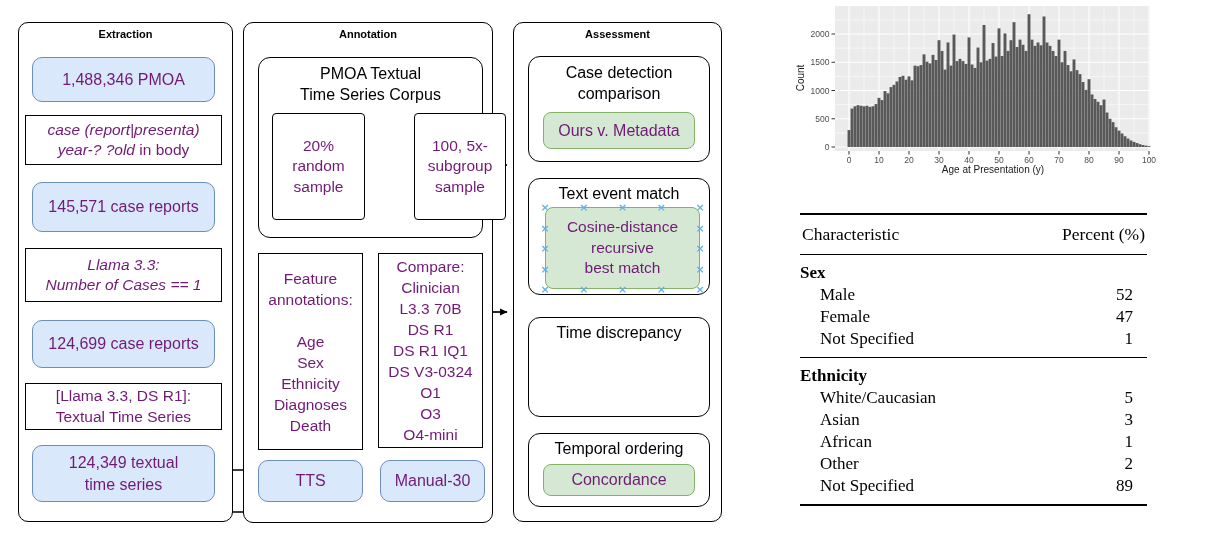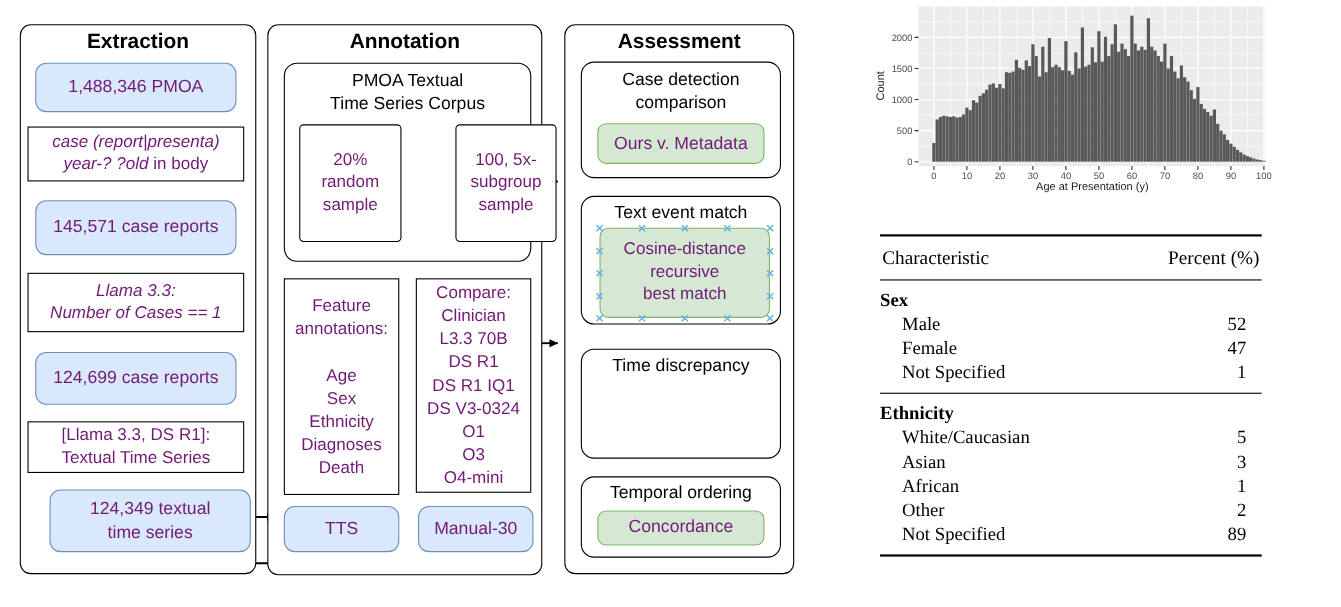--- a/index.html
+++ b/index.html
@@ -7,21 +7,21 @@
          font-family:"Liberation Sans",sans-serif;}
   .overlay{position:absolute;left:0;top:0;pointer-events:none;}
   .box{position:absolute;box-sizing:border-box;display:flex;align-items:center;justify-content:center;
        text-align:center;white-space:pre-line;font-size:15.5px;line-height:1.32;color:#701a75;}
   .outer{border:1.8px solid #000;border-radius:10px;background:#fff;}
   .whitebox{background:#fff;border:1.7px solid #000;}
   .soft{border-radius:4px;}
   .round12{border-radius:12px;}
   .bluebox{background:#dae8fc;border:1.5px solid #6c8ebf;border-radius:10px;}
   .greenbox{background:#d5e8d4;border:1.5px solid #82b366;border-radius:8px;}
-  .coltitle{position:absolute;font-weight:bold;font-size:19px;text-align:center;white-space:pre-line;}
+  .coltitle{position:absolute;font-weight:bold;font-size:11px;text-align:center;white-space:pre-line;}
   .toplabel{position:absolute;text-align:center;white-space:pre-line;font-size:16px;line-height:1.3;}
   .italic{font-style:italic;}
   .handle{position:absolute;color:#64b1e4;font-size:11px;font-weight:bold;line-height:1;
           transform:translate(-50%,-50%);font-family:"DejaVu Sans",sans-serif;}
   
   #demo-table{position:absolute;left:800px;top:213px;width:347px;
               font-family:"Liberation Serif",serif;font-size:17px;color:#000;}
   .rule-thick{border-top:2.5px solid #000;}
   .rule-thin{border-top:1.5px solid #000;}
   .thead{display:flex;justify-content:space-between;padding:9px 2px;font-weight:normal;font-size:17.5px;}
@@ -68,21 +68,21 @@
   <div class="box whitebox" style="left:25px;top:115px;width:197px;height:50px;">
     <span><span class="italic">case (report|presenta)
 year-? ?old</span><span> in body</span></span>
   </div>
   <div class="box bluebox" style="left:32px;top:182px;width:183px;height:50px;font-size:16px;">145,571 case reports</div>
   <div class="box whitebox italic" style="left:25px;top:248px;width:197px;height:54px;">Llama 3.3:
 Number of Cases == 1</div>
   <div class="box bluebox" style="left:32px;top:320px;width:183px;height:48px;font-size:16px;">124,699 case reports</div>
   <div class="box whitebox" style="left:25px;top:383px;width:197px;height:47px;">[Llama 3.3, DS R1]:
 Textual Time Series</div>
-  <div class="box bluebox" style="left:32px;top:445px;width:183px;height:57px;font-size:16px;margin-left:13px;">124,349 textual
+  <div class="box bluebox" style="left:32px;top:445px;width:183px;height:57px;font-size:16px;">124,349 textual
 time series</div>
 
   <div class="box outer" style="left:243px;top:22px;width:250px;height:501px;"></div>
   <div class="coltitle" style="left:243px;top:28px;width:250px;">Annotation</div>
   <div class="box whitebox round12" style="left:258px;top:57px;width:225px;height:181px;"></div>
   <div class="toplabel" style="left:258px;top:64px;width:225px;">PMOA Textual
 Time Series Corpus</div>
   <div class="box whitebox soft" style="left:272px;top:113px;width:93px;height:107px;">20%
 random
 sample</div>

